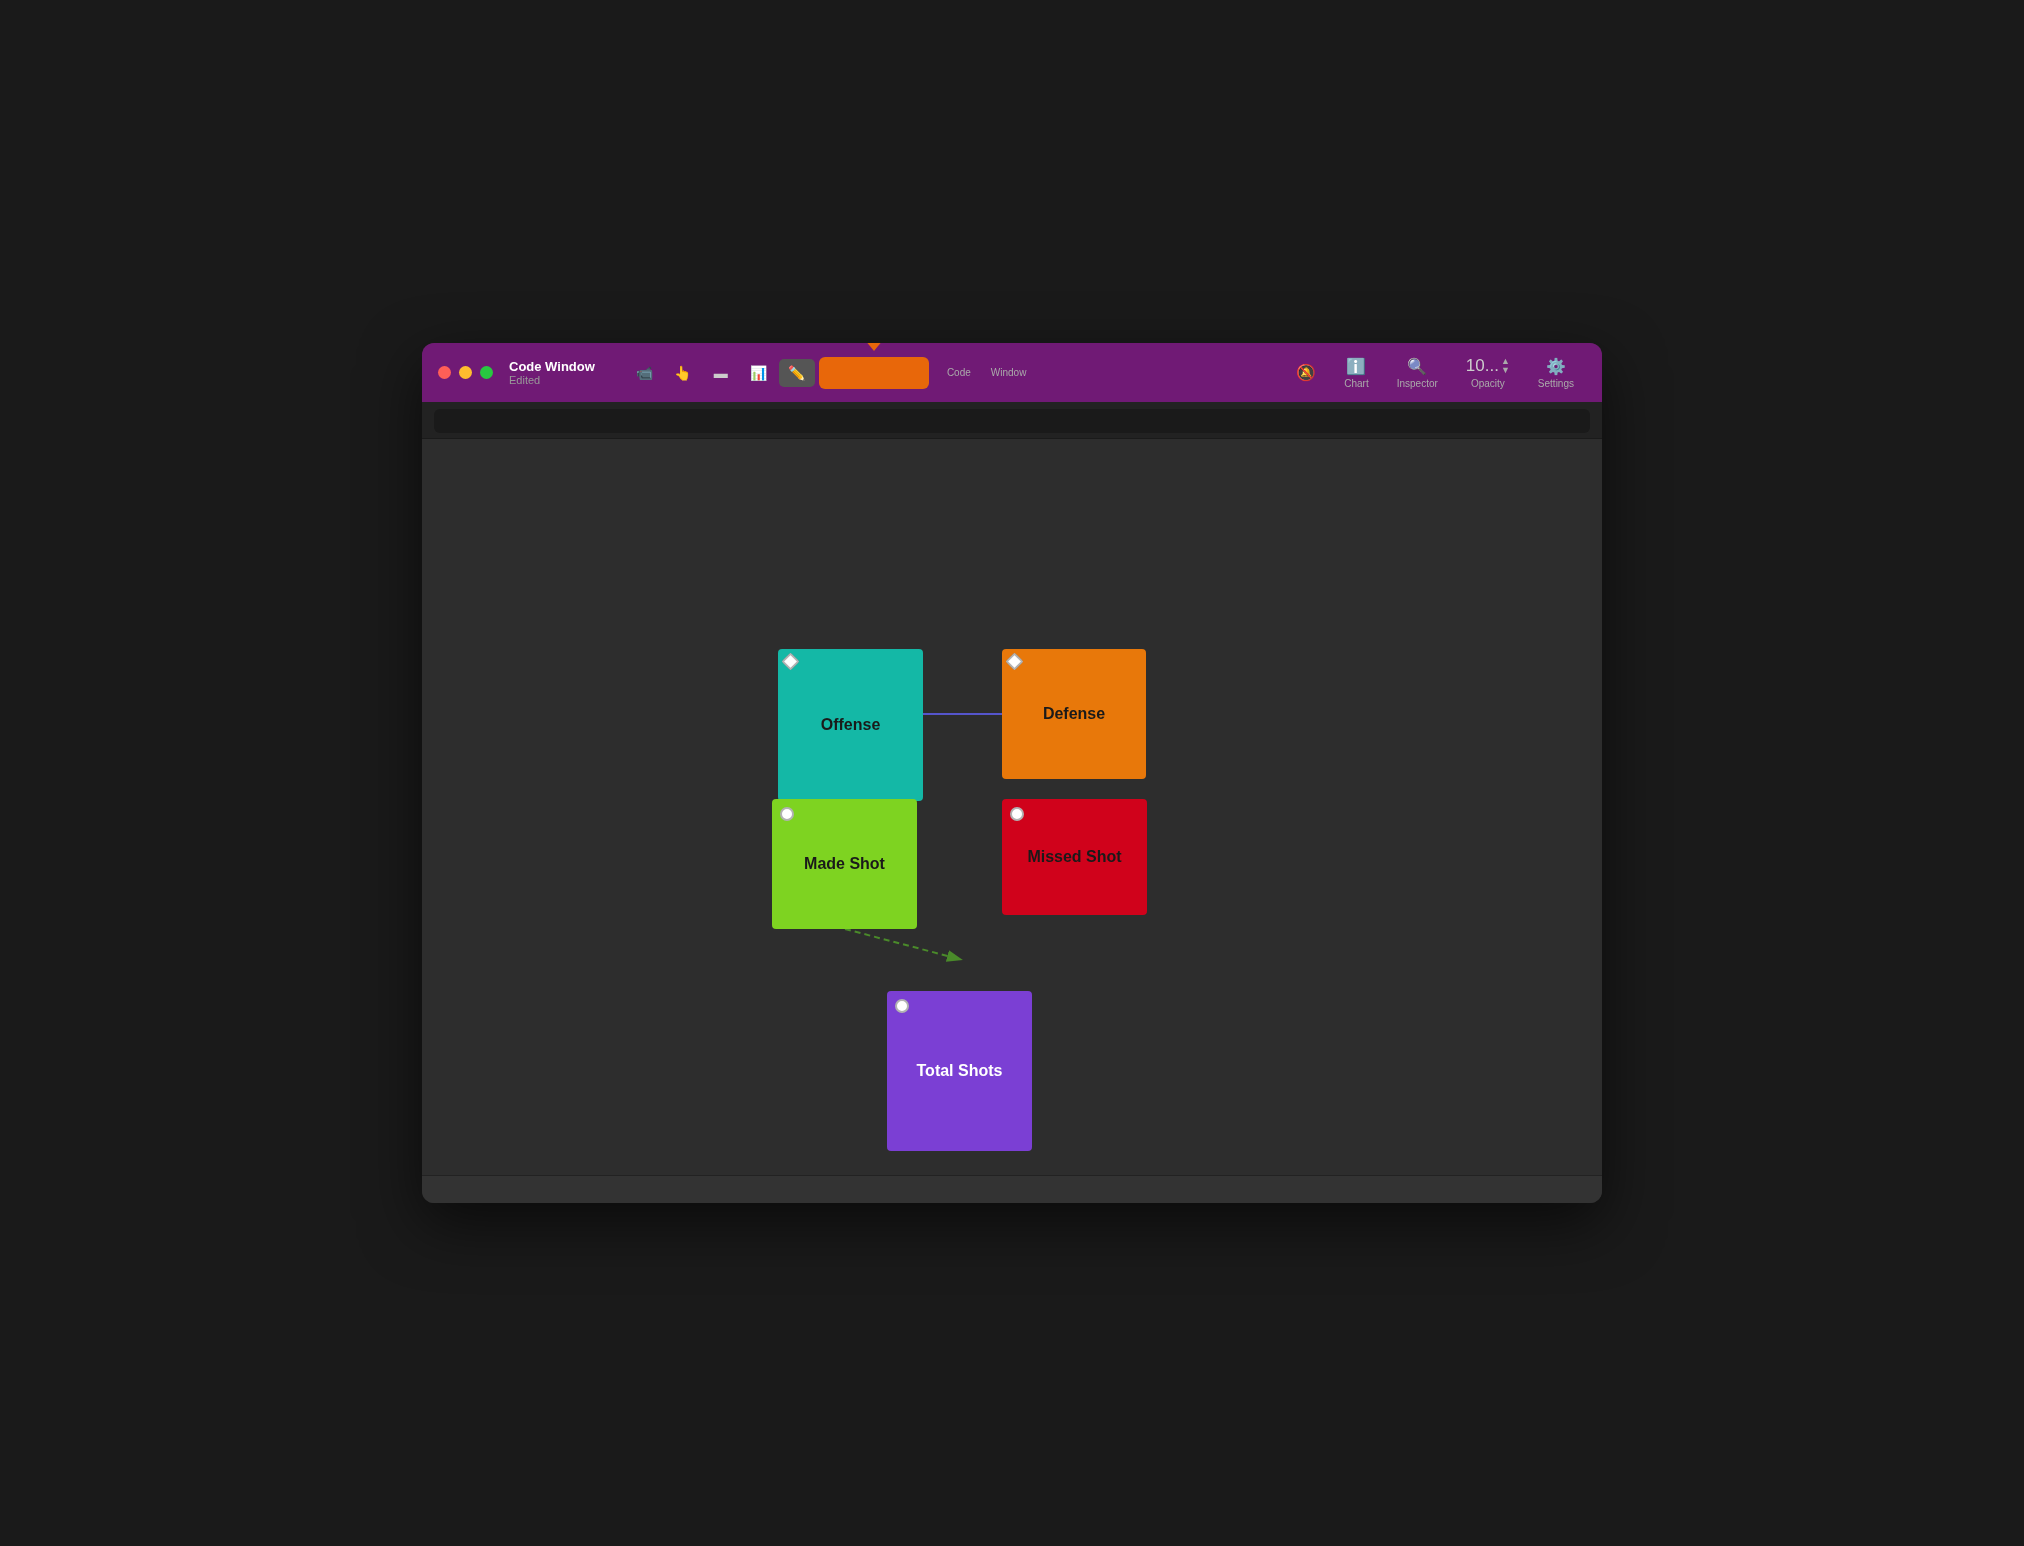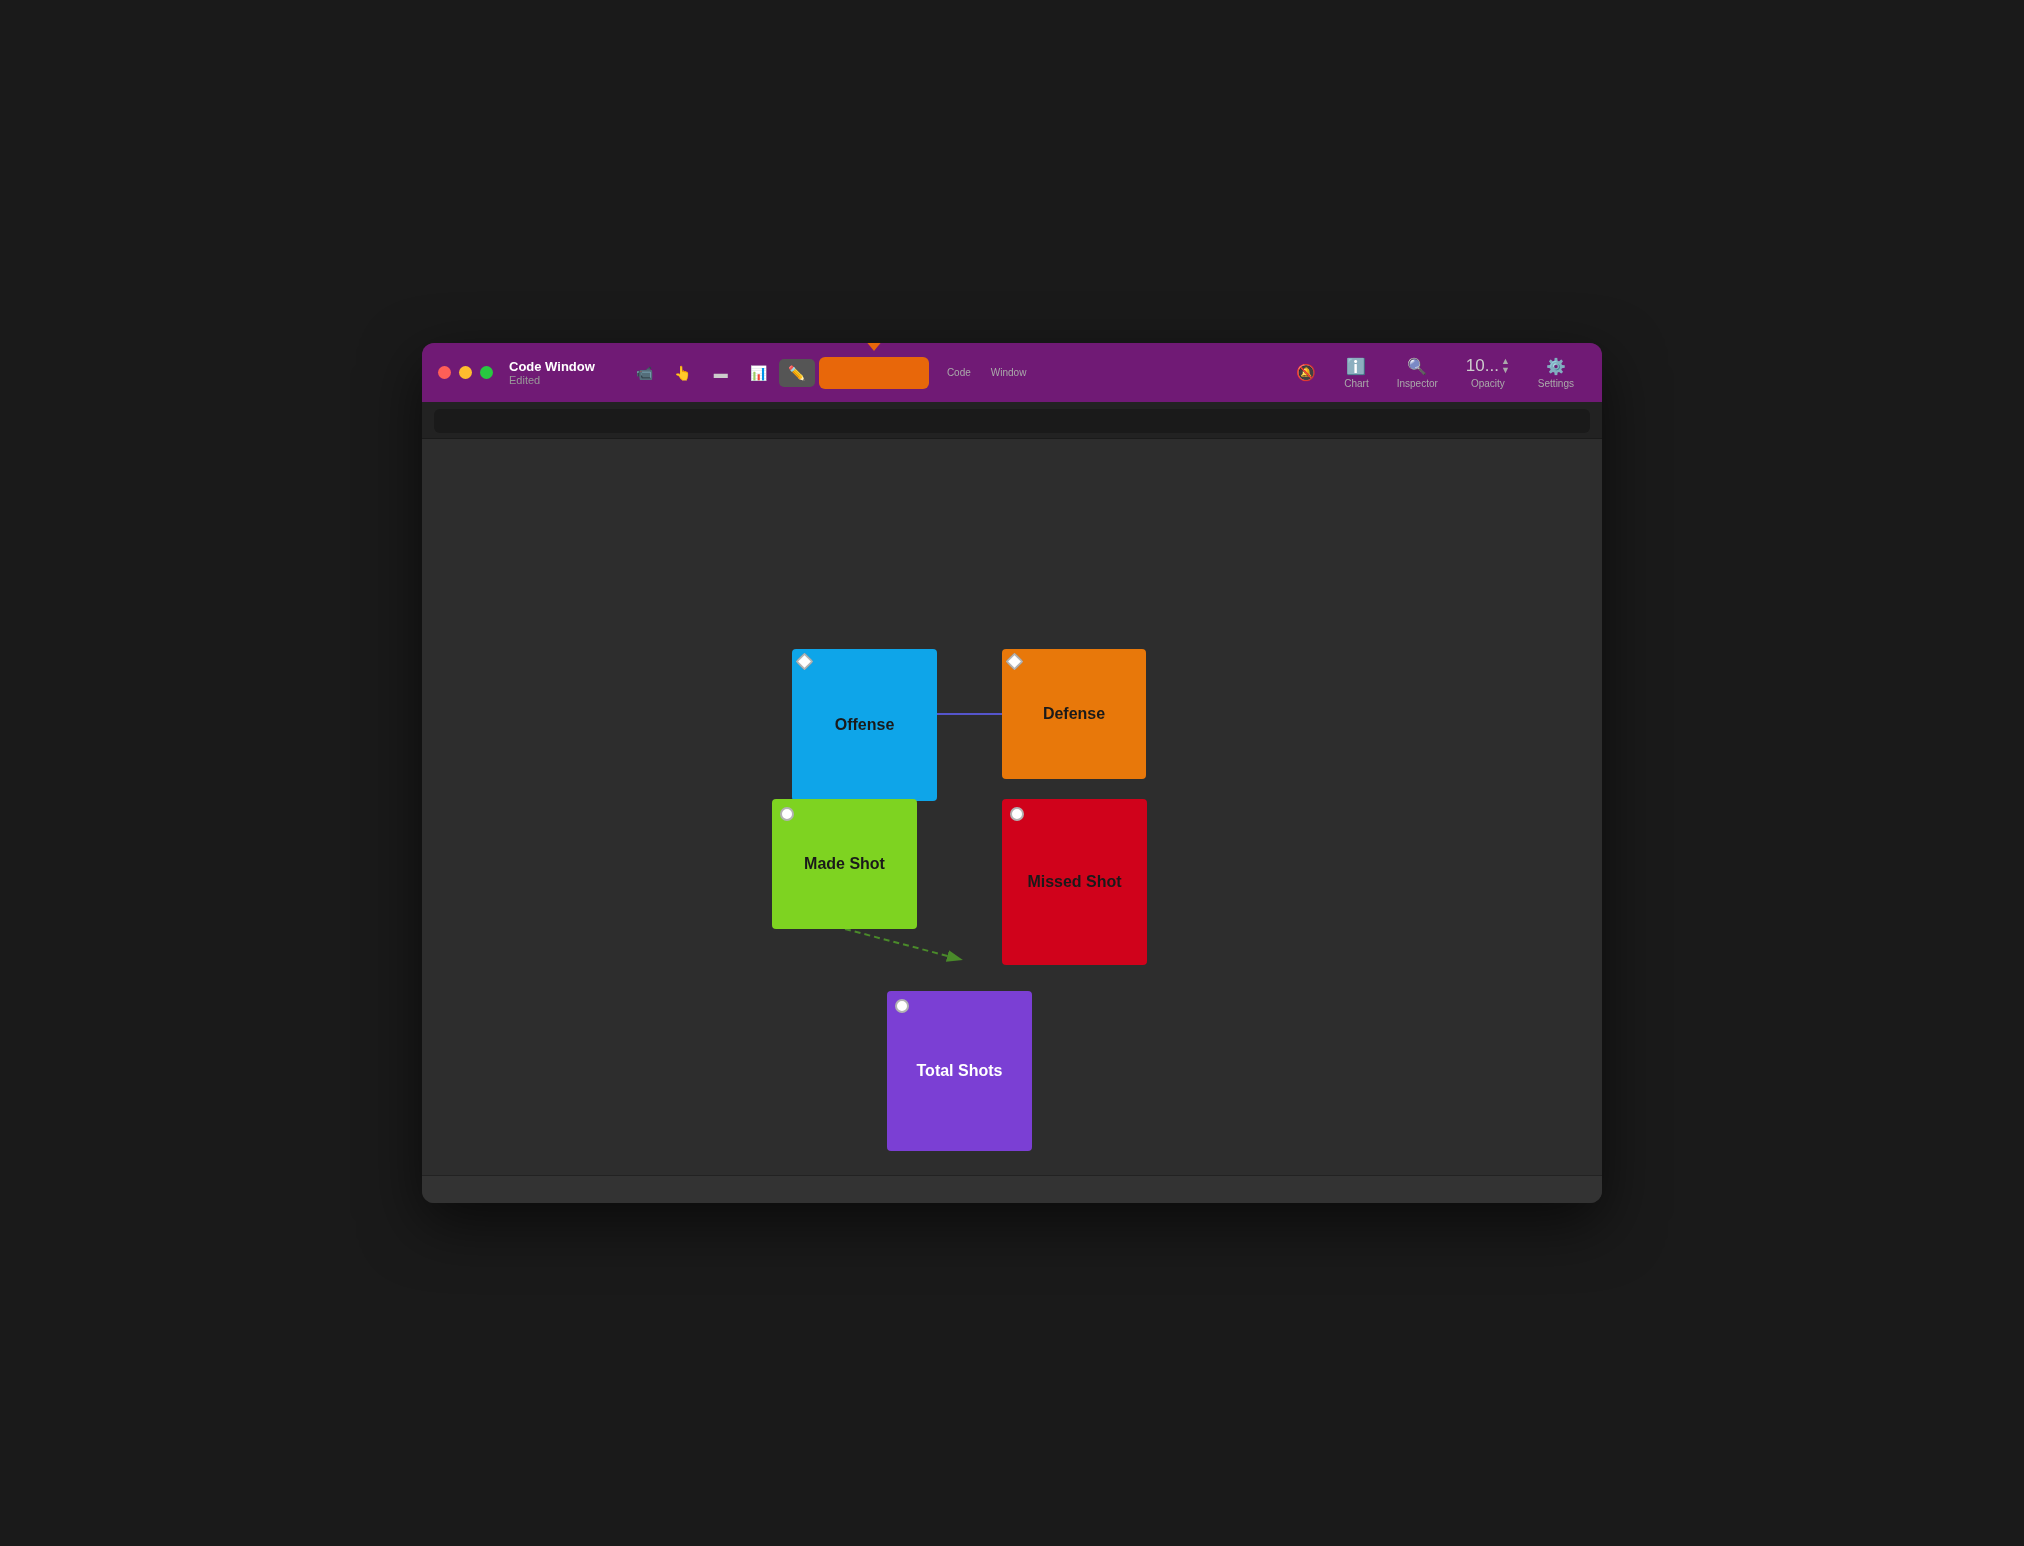--- a/index.html
+++ b/index.html
@@ -360,36 +360,36 @@
       <line x1="495" y1="275" x2="580" y2="275" stroke="#5555cc" stroke-width="2"></line>
 
       <line x1="423" y1="490" x2="537" y2="520" stroke="#4a8a2a" stroke-width="2" stroke-dasharray="6,4" marker-end="url(#arrow-green)"></line>
       <defs>
         <marker id="arrow-green" markerWidth="8" markerHeight="8" refX="6" refY="3" orient="auto">
           <path d="M0,0 L0,6 L8,3 z" fill="#4a8a2a"></path>
         </marker>
       </defs>
     </svg>
 
-    <div class="node" style="left:370px; top:210px; width:145px; height:152px; background:#0ea5e9;">
+    <div class="node" style="left:356px; top:210px; width:145px; height:152px; background:#14b8a6;">
       <div class="node-handle diamond" style="top:6px; left:6px;"></div>
       <span class="node-label">Offense</span>
     </div>
 
     <div class="node" style="left:580px; top:210px; width:144px; height:130px; background:#E8780A;">
       <div class="node-handle diamond" style="top:6px; left:6px;"></div>
       <span class="node-label">Defense</span>
     </div>
 
     <div class="node" style="left:350px; top:360px; width:145px; height:130px; background:#7ED321;">
       <div class="node-handle" style="top:8px; left:8px;"></div>
       <span class="node-label">Made Shot</span>
     </div>
 
-    <div class="node" style="left:580px; top:360px; width:145px; height:166px; background:#D0021B;">
+    <div class="node" style="left:580px; top:360px; width:145px; height:116px; background:#D0021B;">
       <div class="node-handle" style="top:8px; left:8px;"></div>
       <span class="node-label">Missed Shot</span>
     </div>
 
     <div class="node" style="left:465px; top:552px; width:145px; height:160px; background:#7B3FD4;">
       <div class="node-handle" style="top:8px; left:8px;"></div>
       <span class="node-label" style="color:white;">Total Shots</span>
     </div>
   </div>
 

